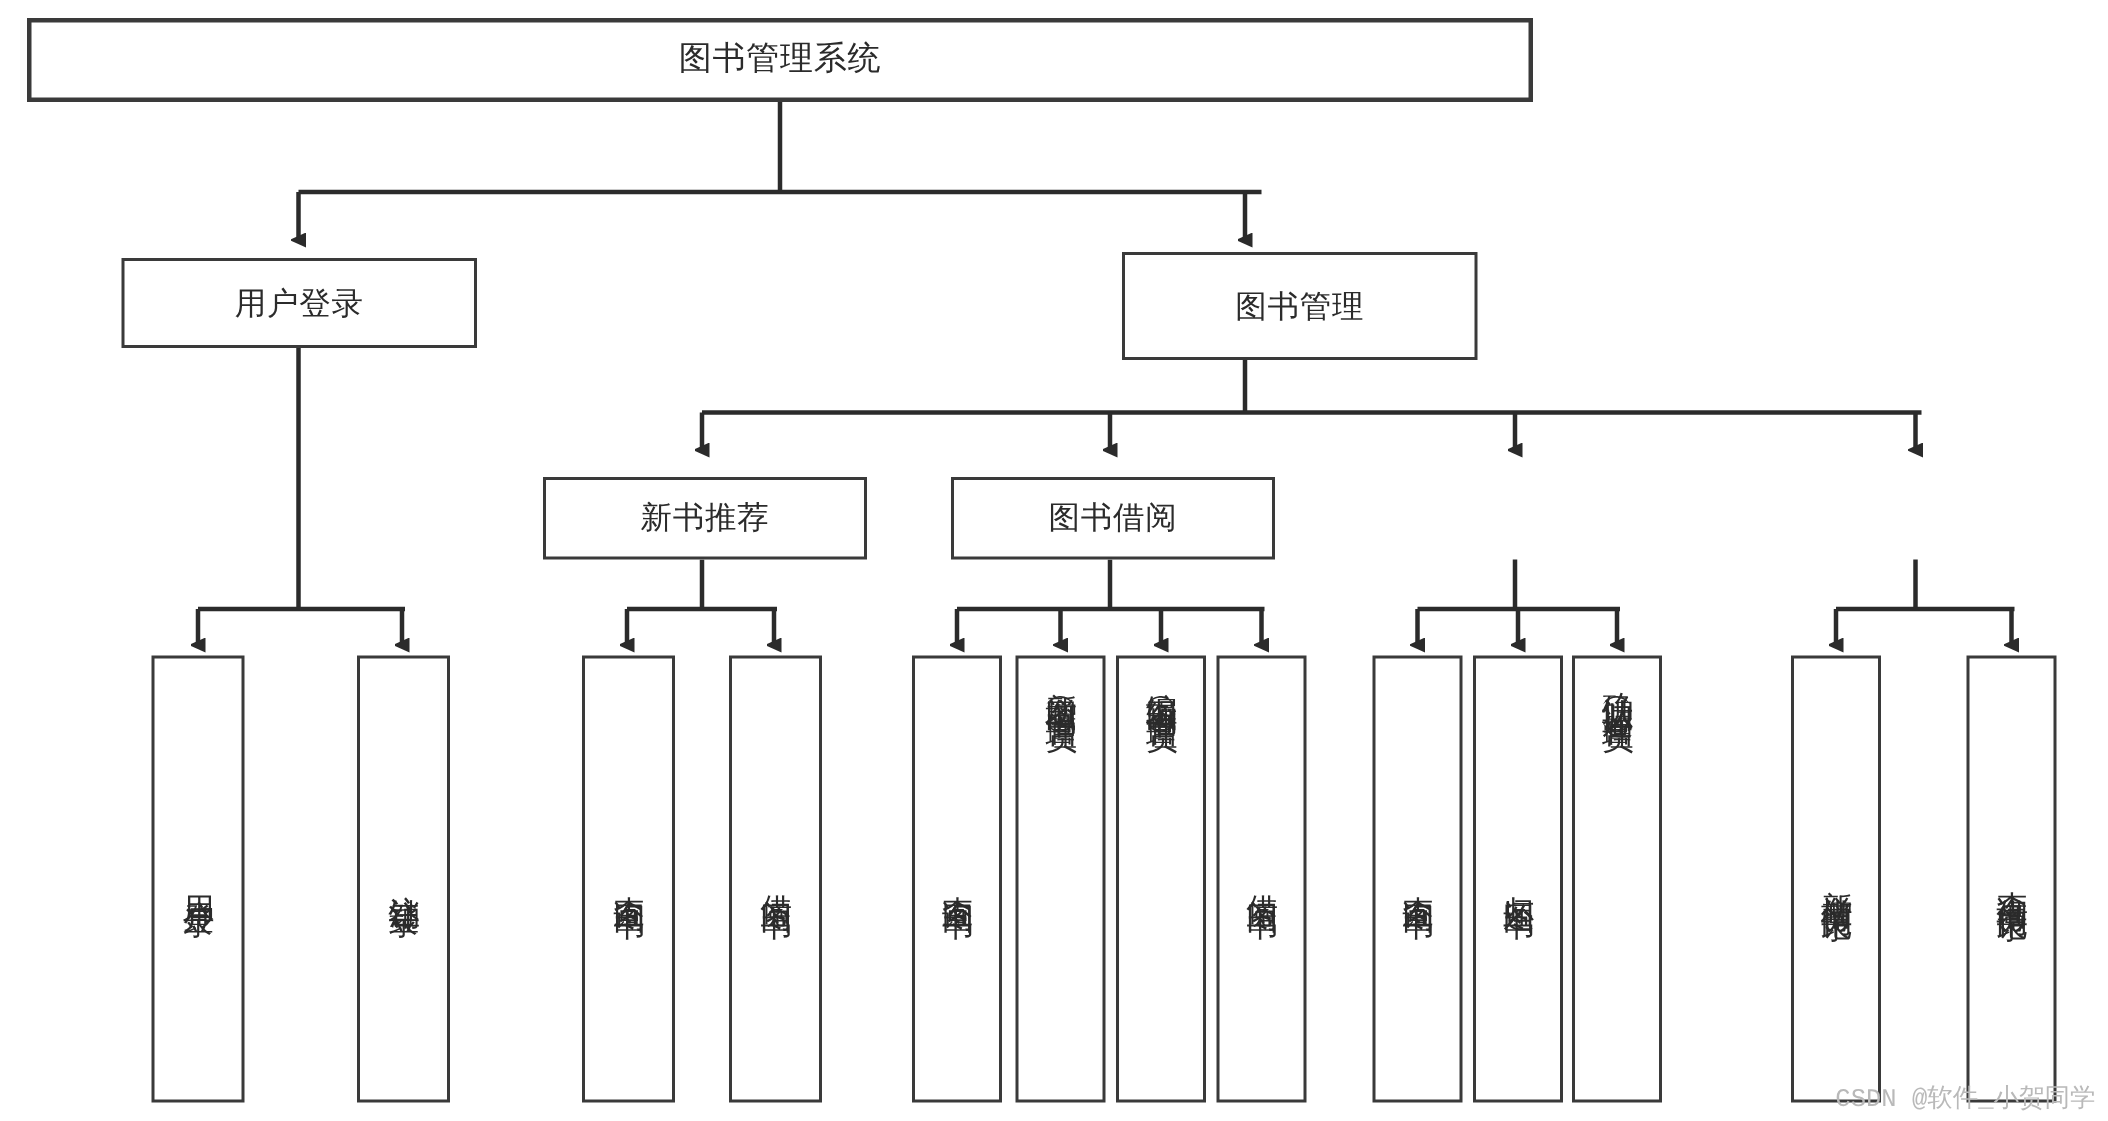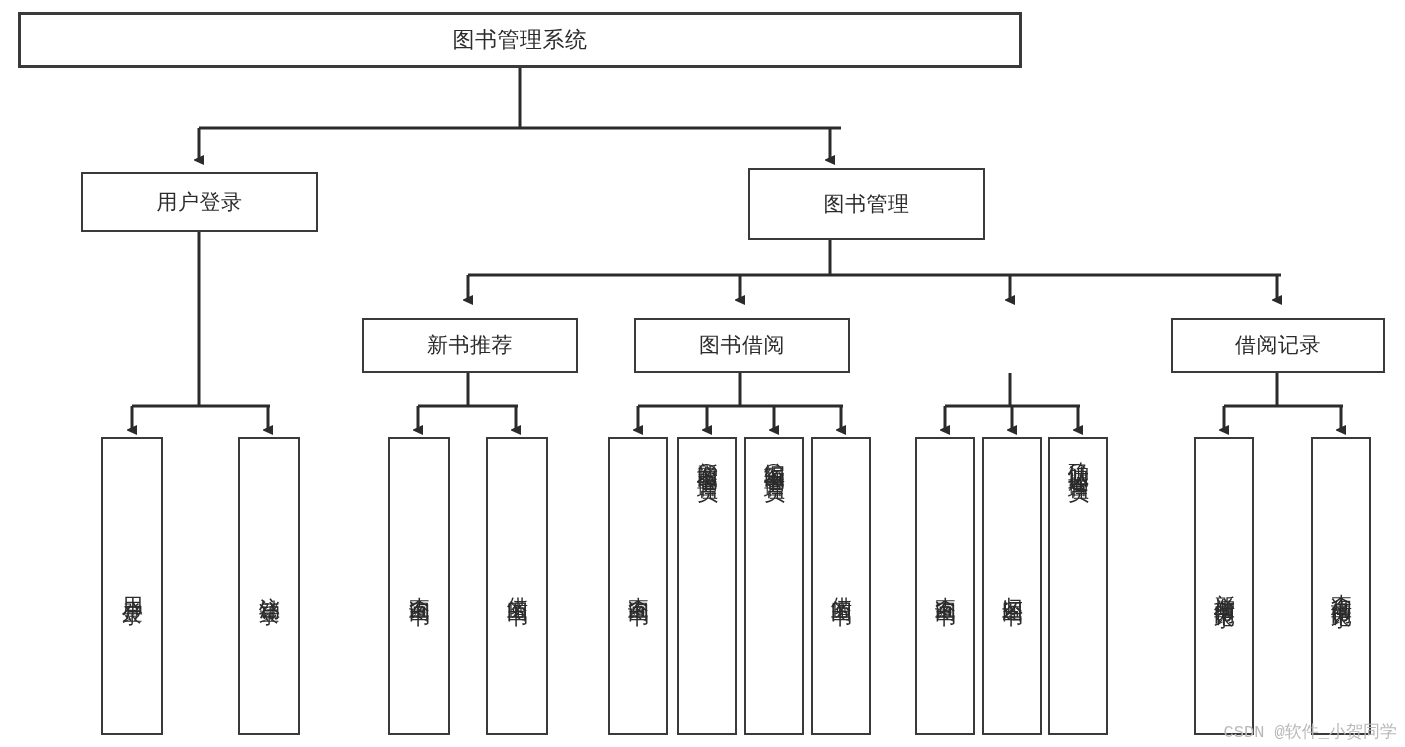--- a/index.html
+++ b/index.html
@@ -150,23 +150,20 @@
   <div class="node-box" style="left:712px; top:168px; width:237px; height:72px;margin-left:36px;">
     <span class="node-label-h">图书管理</span>
   </div>
 
   <div class="node-box" style="left:634px; top:318px; width:216px; height:55px;">
     <span class="node-label-h">图书借阅</span>
   </div>
   <div class="node-box" style="left:362px; top:318px; width:216px; height:55px;">
     <span class="node-label-h">新书推荐</span>
   </div>
-  <div class="node-box" style="left:1171px; top:318px; width:214px; height:55px;">
-    <span class="node-label-h">借阅记录</span>
-  </div>
 
   <div class="node-box leaf-box" style="left:101px; top:437px; width:62px; height:298px;">
     <span class="node-label-v">用户登录</span>
   </div>
   <div class="node-box leaf-box" style="left:238px; top:437px; width:62px; height:298px;">
     <span class="node-label-v">注销登录</span>
   </div>
 
   <div class="node-box leaf-box" style="left:388px; top:437px; width:62px; height:298px;">
     <span class="node-label-v">查询图书</span>

